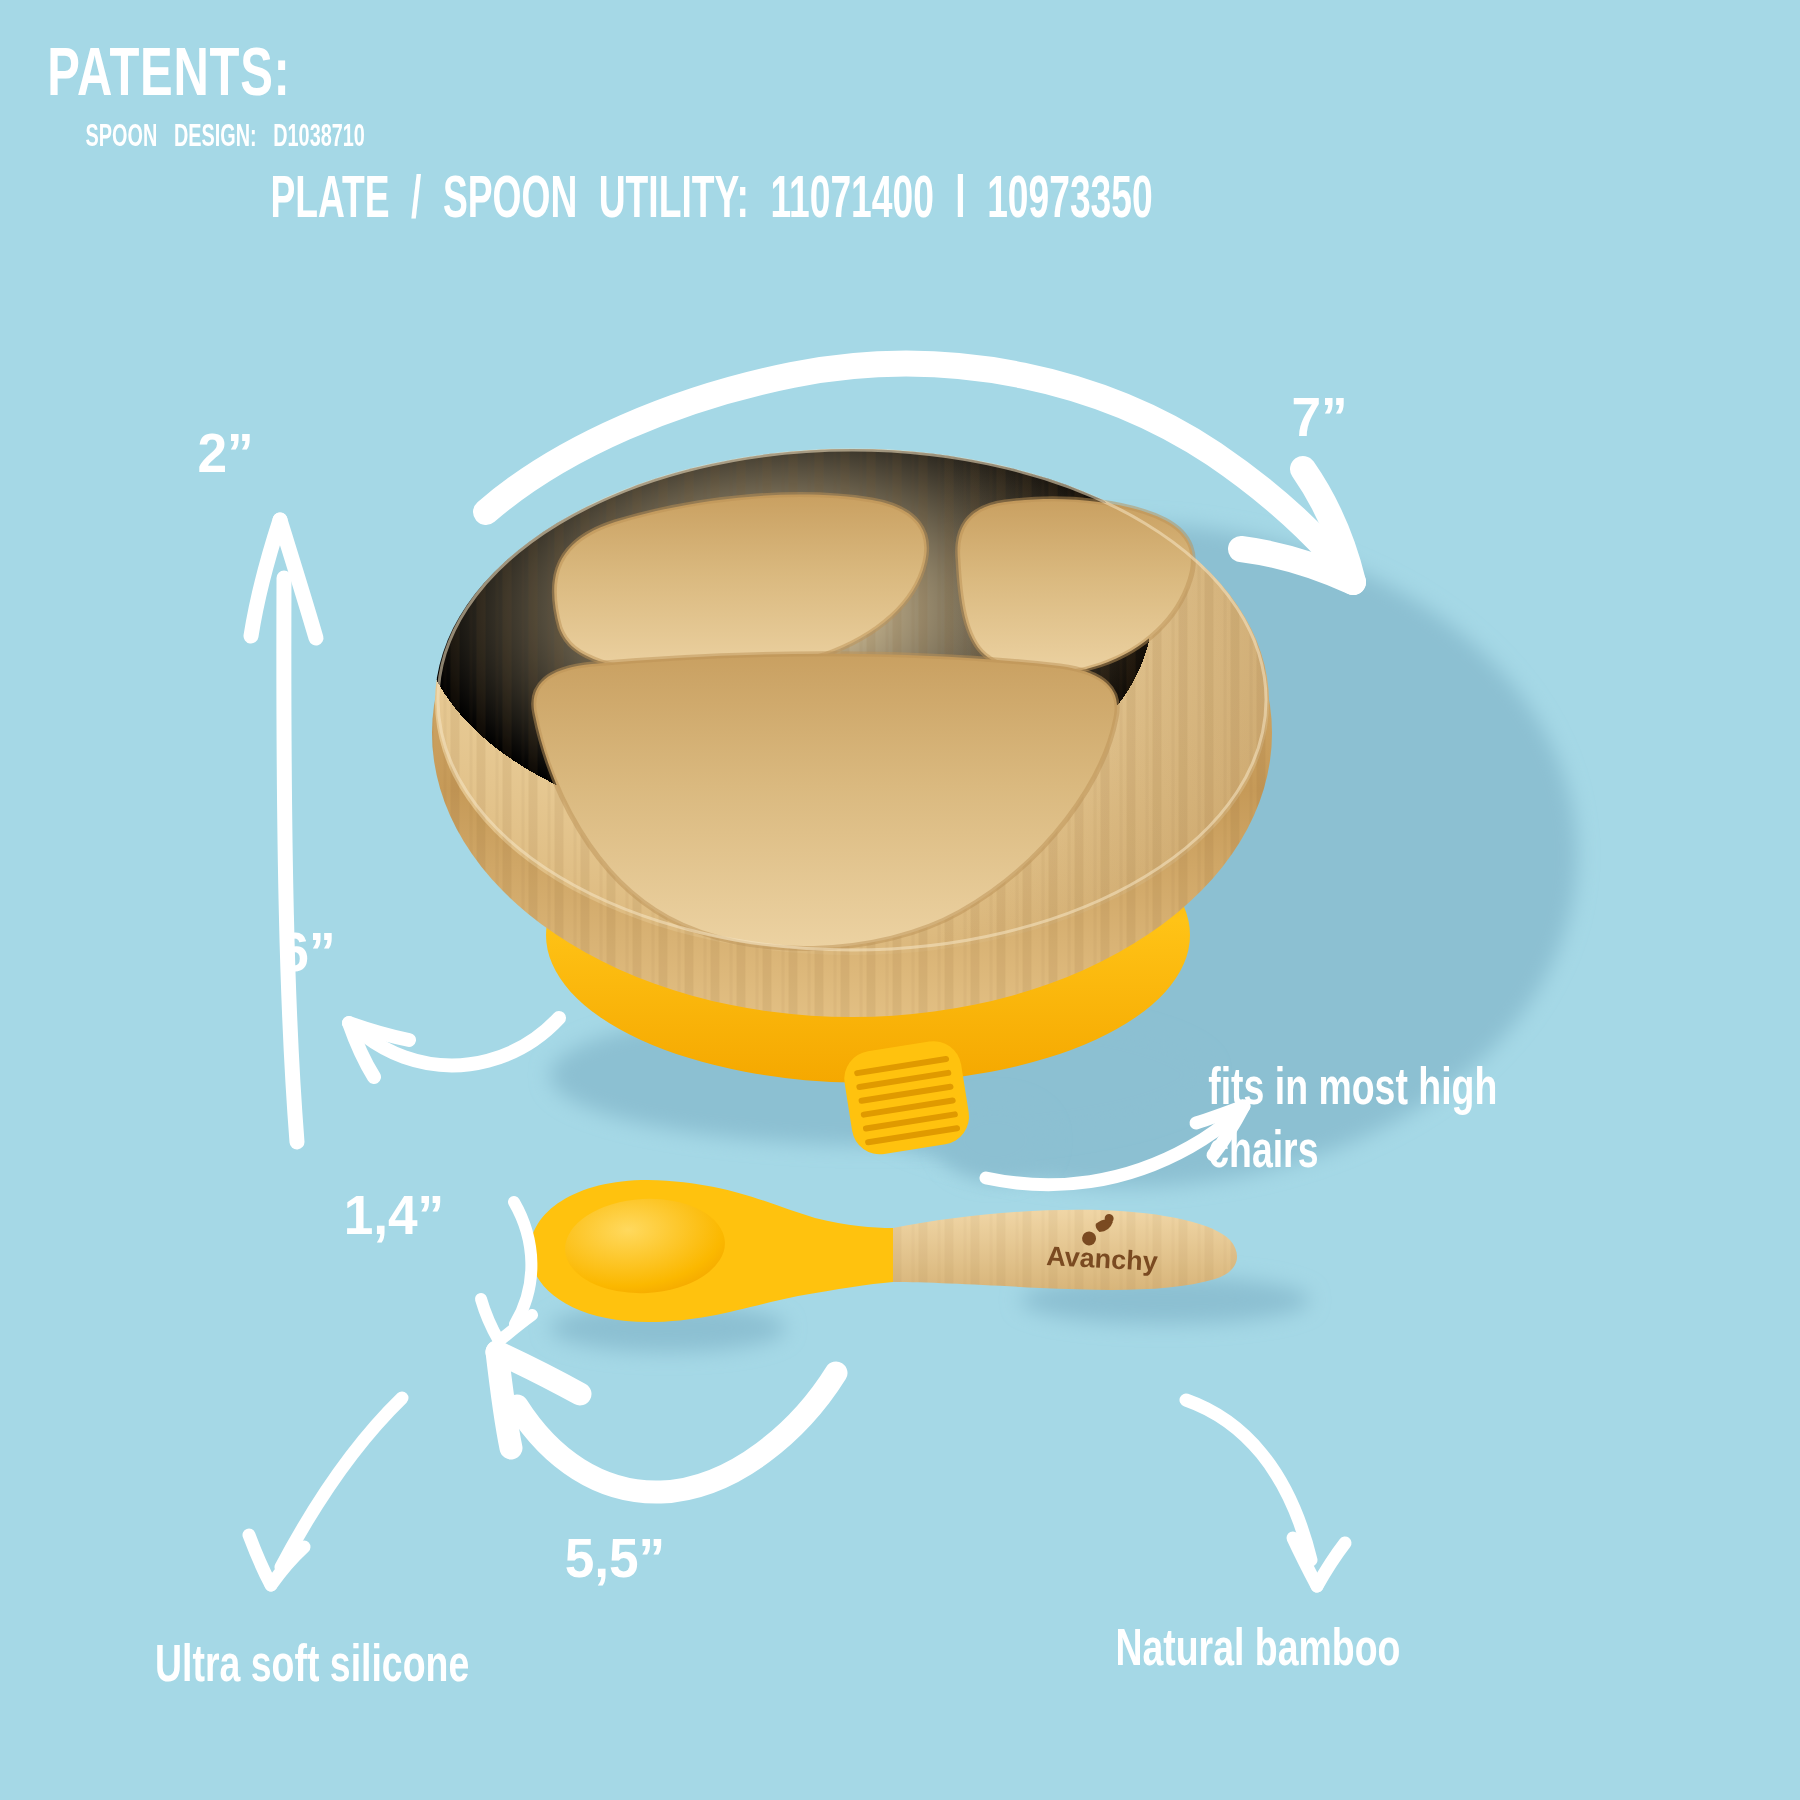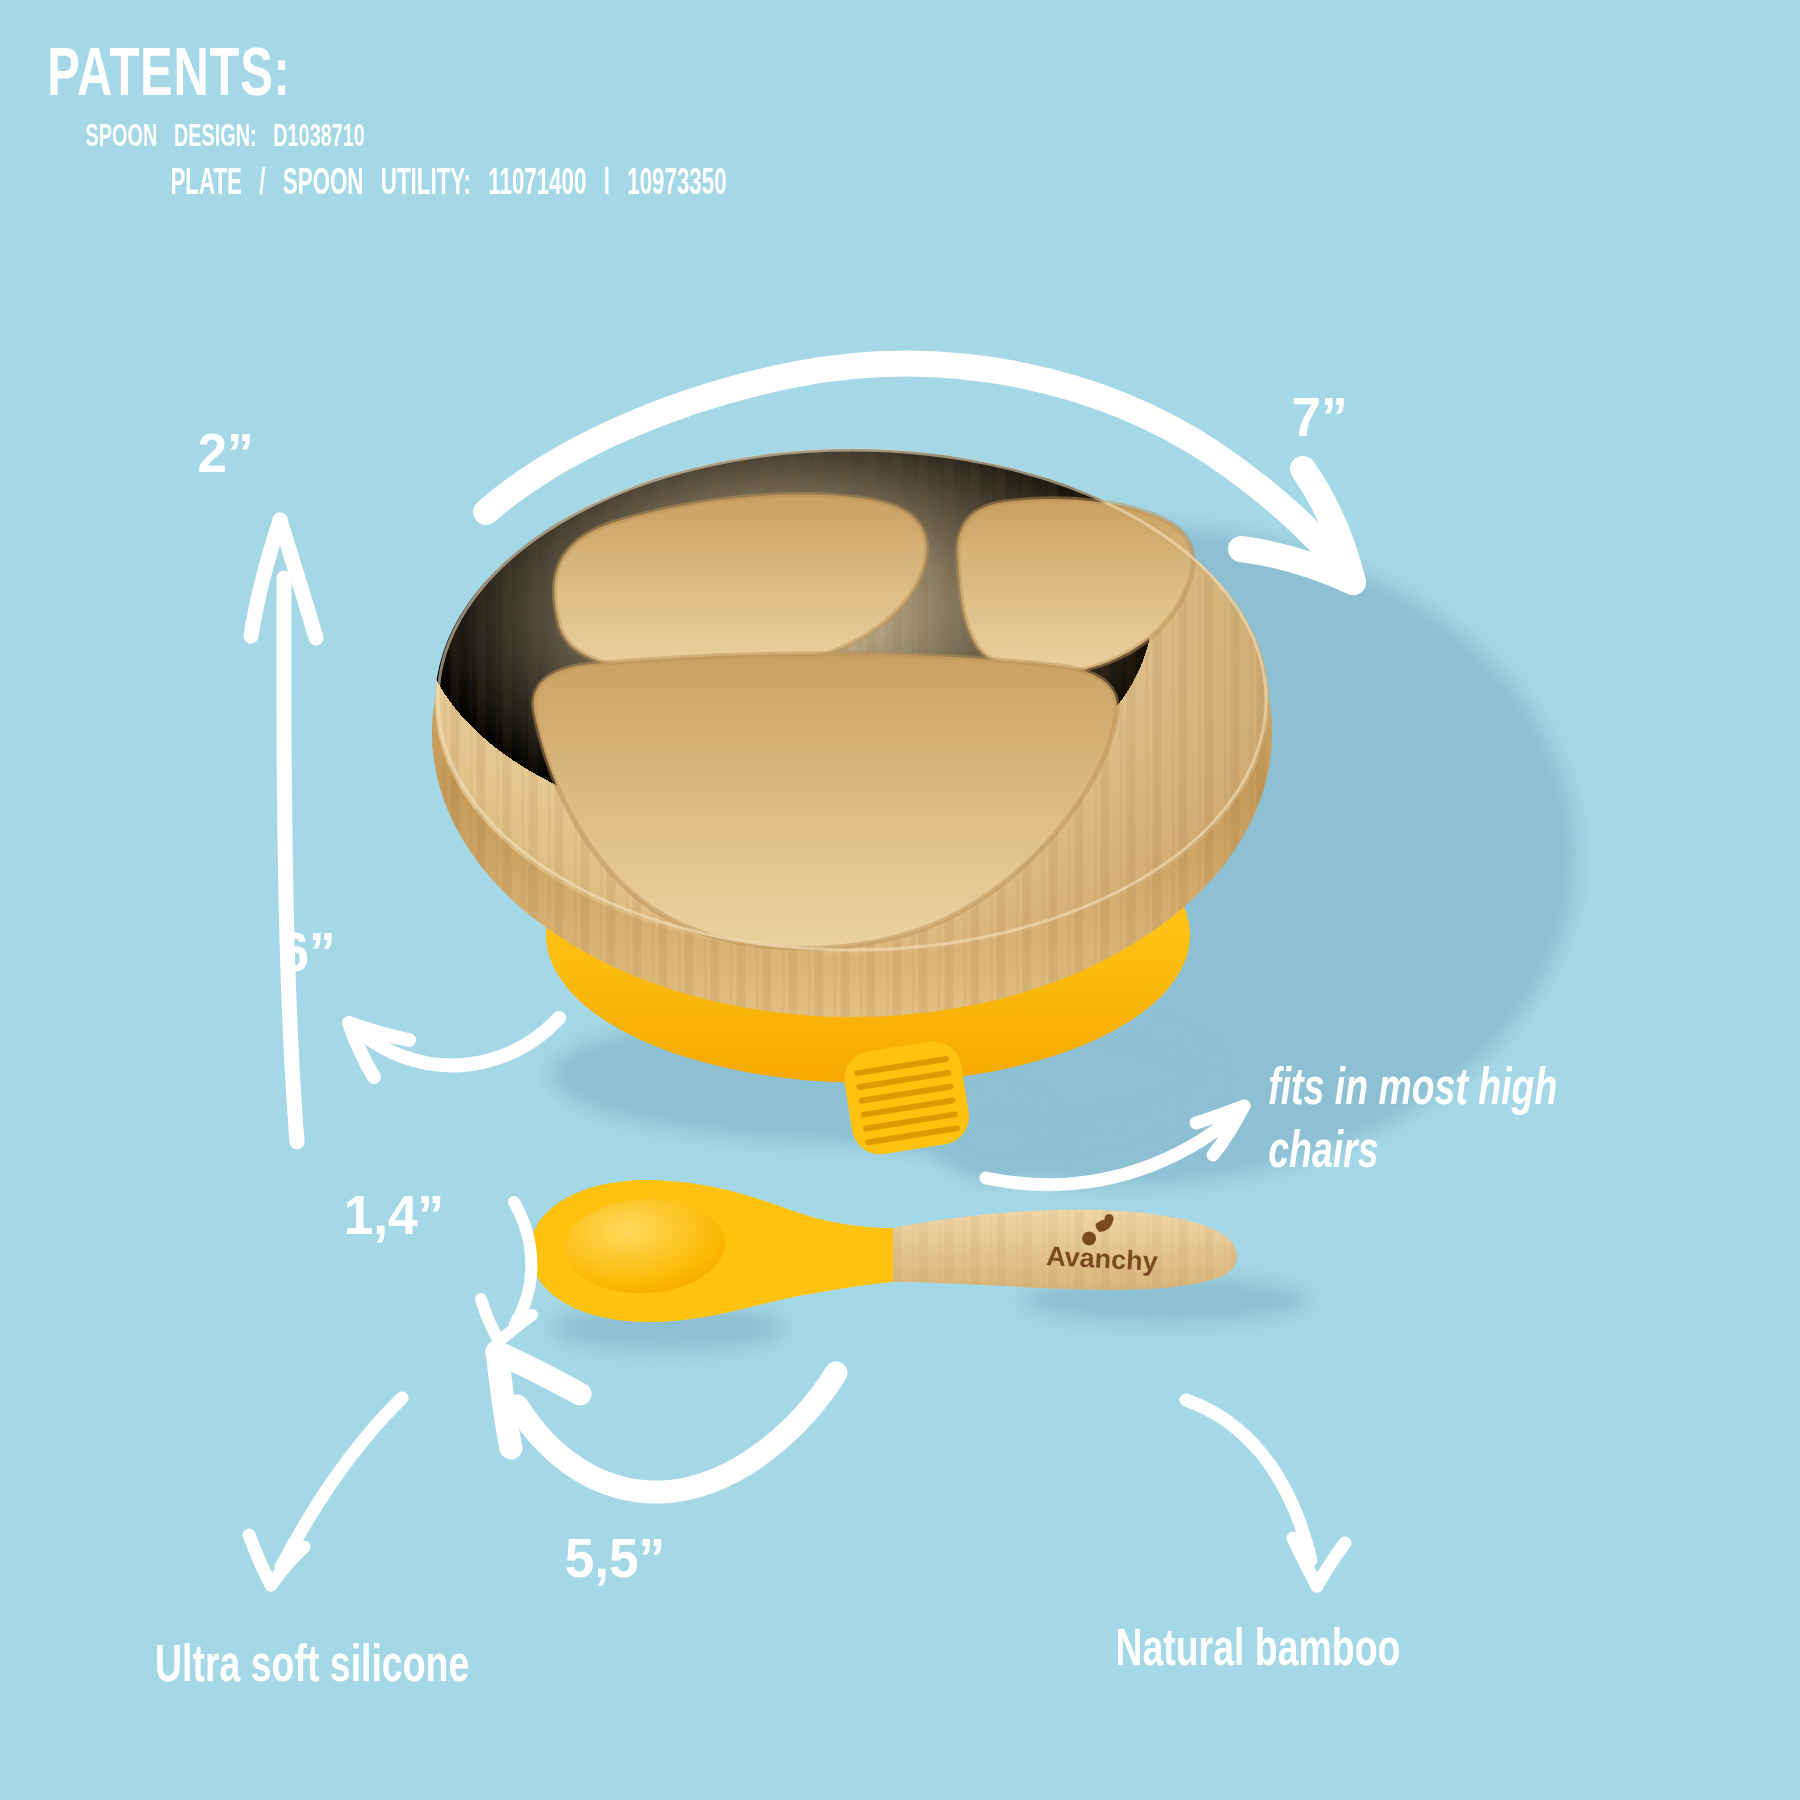--- a/index.html
+++ b/index.html
@@ -12,21 +12,21 @@
   .label{
     position:absolute;color:#ffffff;font-weight:700;text-align:left;
     font-family:"Liberation Sans",sans-serif;line-height:1.22;
   }
   .sq62{display:inline-block;transform:scaleX(0.62);transform-origin:50% 50%;white-space:pre;}
   .sq72{display:inline-block;transform:scaleX(0.72);transform-origin:50% 50%;white-space:pre;}
   .sq72w{display:inline-block;transform:scaleX(0.72);transform-origin:50% 50%;white-space:normal;}
   .sq95{display:inline-block;transform:scaleX(0.95);transform-origin:50% 50%;white-space:pre;}
   .hdr-title{left:0;top:30px;width:1620px;font-size:68px;letter-spacing:1px;}
   .hdr-line1{left:0;top:116px;width:1620px;font-size:32px;word-spacing:18px;}
-  .hdr-line2{left:0;top:160px;width:1620px;font-size:36px;word-spacing:18px;}
+  .hdr-line2{left:0;top:160px;width:1620px;font-size:60px;word-spacing:18px;}
   .dim{font-size:56px;width:200px;}
   .feature{font-size:52px;width:430px;}
 </style>
 </head>
 <body>
 
 <svg id="scene" viewBox="0 0 1800 1800">
   <defs>
     <radialGradient id="plateTop" cx="42%" cy="32%" r="80%">
       <stop offset="0%" stop-color="#f2dcae"></stop>
@@ -171,15 +171,15 @@
 <div class="label hdr-title"><span class="sq72">PATENTS:</span></div>
 <div class="label hdr-line1"><span class="sq62">SPOON DESIGN: D1038710</span></div>
 <div class="label hdr-line2"><span class="sq62">PLATE / SPOON UTILITY: 11071400 l 10973350</span></div>
 
 <div class="label dim" style="left:196px;top:419px;"><span class="sq95">2”</span></div>
 <div class="label dim" style="left:1290px;top:383px;"><span class="sq95">7”</span></div>
 <div class="label dim" style="left:278px;top:918px;"><span class="sq95">6”</span></div>
 <div class="label dim" style="left:341px;top:1181px;"><span class="sq95">1,4”</span></div>
 <div class="label dim" style="left:562px;top:1524px;"><span class="sq95">5,5”</span></div>
 
-<div class="label feature" style="left:1208px;top:1055px;font-style:italic;"><span class="sq72w">fits in most high chairs</span></div>
+<div class="label feature" style="left:1148px;top:1055px;"><span class="sq72w">fits in most high chairs</span></div>
 <div class="label feature" style="left:94px;top:1632px;"><span class="sq72">Ultra soft silicone</span></div>
 <div class="label feature" style="left:1060px;top:1616px;"><span class="sq72">Natural bamboo</span></div>
 
 </body></html>

